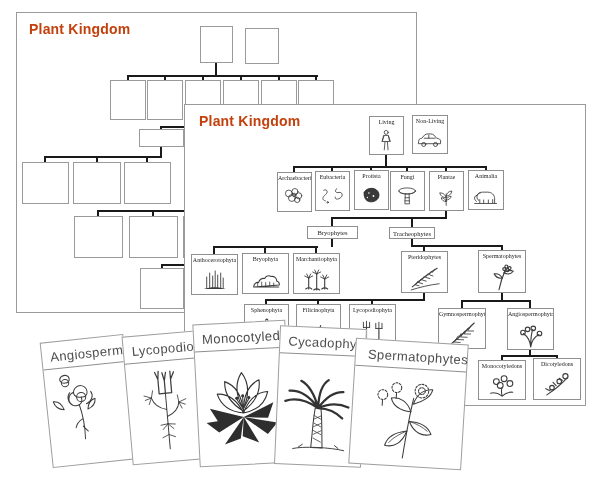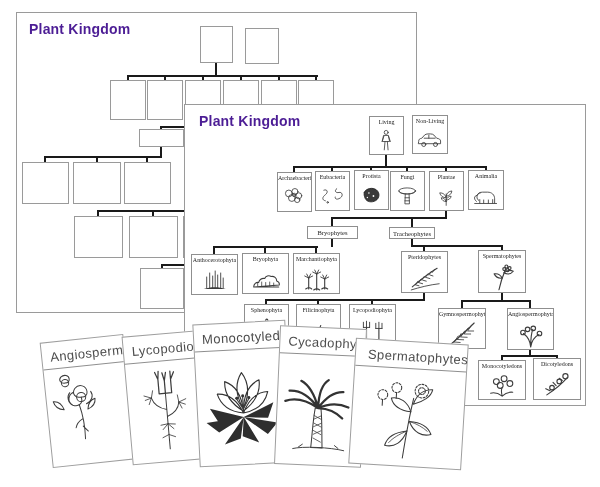--- a/index.html
+++ b/index.html
@@ -1,19 +1,19 @@
 <!DOCTYPE html>
 <html><head>
 <meta charset="utf-8">
 <style>
   html,body{margin:0;padding:0;background:#fff;}
   .stage{position:relative;width:600px;height:487px;background:#ffffff;overflow:hidden;
          font-family:"Liberation Sans",sans-serif;}
   .sheet{position:absolute;background:#fff;border:1px solid #9a9a9a;}
-  .sheet-title{position:absolute;font-weight:bold;font-size:14px;color:#4c1d95;letter-spacing:.2px;}
+  .sheet-title{position:absolute;font-weight:bold;font-size:14px;color:#c2410c;letter-spacing:.2px;}
   
   .bx{position:absolute;border:1px solid #8f8f8f;background:#fff;display:flex;flex-direction:column;
       align-items:center;z-index:3;box-sizing:border-box;}
   .bx .lb{font-family:"Liberation Serif",serif;font-size:6px;line-height:8px;color:#222;
           white-space:nowrap;max-width:100%;overflow:hidden;margin-top:1px;}
   .bx svg{flex:1;width:92%;min-height:0;}
   .lbx{position:absolute;border:1px solid #8f8f8f;background:#fff;display:flex;align-items:center;
        justify-content:center;font-family:"Liberation Serif",serif;font-size:6.5px;color:#222;
        z-index:3;box-sizing:border-box;white-space:nowrap;}
   .blank{position:absolute;border:1px solid #9a9a9a;background:#fff;z-index:3;box-sizing:border-box;}

